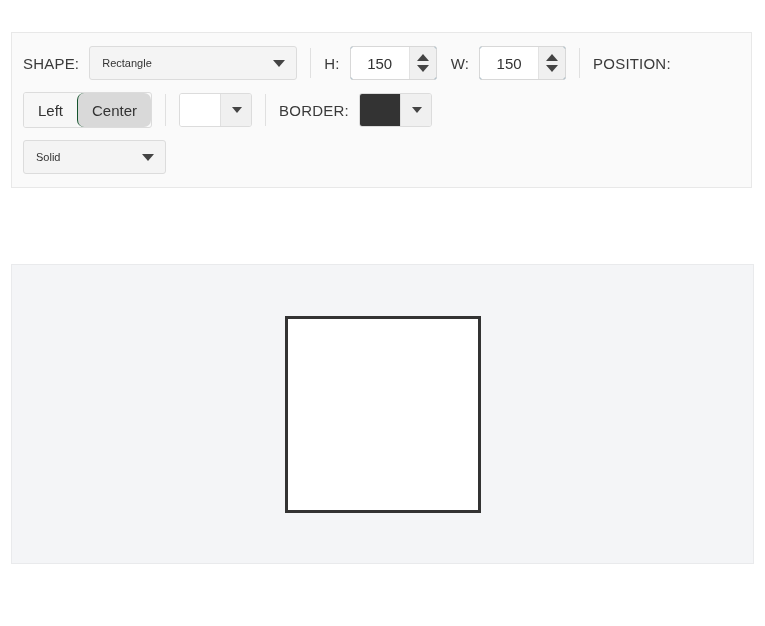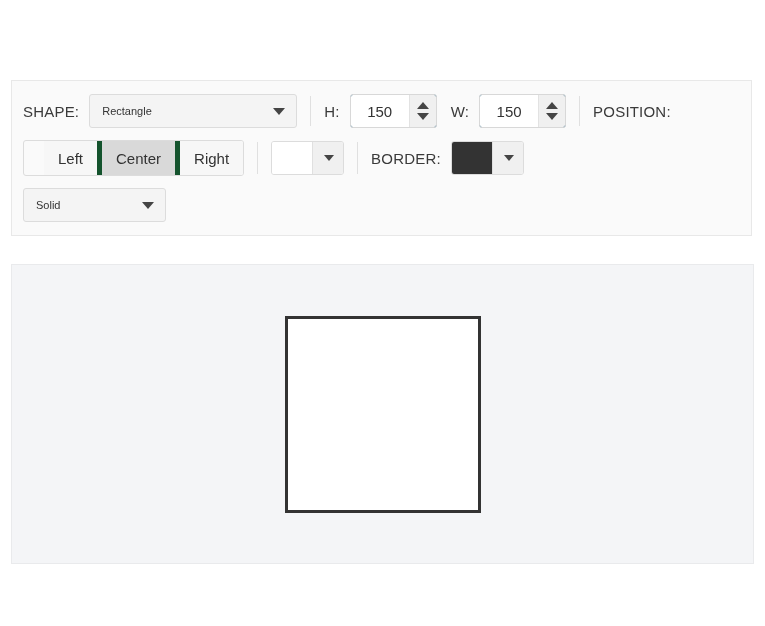--- a/index.html
+++ b/index.html
@@ -19,21 +19,20 @@
   
   .toolbar {
     position: absolute;
     left: 11px;
     top: 32px;
     width: 741px;
     box-sizing: border-box;
     background: #fafafa;
     border: 1px solid #e8e8e8;
     padding: 13px 11px 13px 11px;
-    margin-top: 48px;
   }
   .tb-row {
     display: flex;
     align-items: center;
     min-height: 34px;
   }
   .tb-row + .tb-row {
     margin-top: 12px;
   }
 
@@ -120,34 +119,33 @@
   .spin-up   { border-bottom: 7px solid #444444; }
   .spin-down { border-top: 7px solid #444444; }
 
   
   .segmented {
     display: inline-flex;
     border: 1px solid #dcdcdc;
     border-radius: 3px;
     overflow: hidden;
     height: 34px;
-    padding-left: 20px;
   }
   .seg {
     display: flex;
     align-items: center;
     justify-content: center;
     padding: 0 14px;
     background: #f7f7f7;
     font-size: 15px;
     color: #333333;
     cursor: default;
     white-space: nowrap;
   }
-  .seg + .seg { border-left: 5px solid #14532d; }
+  .seg + .seg { border-left: 1px solid #14532d; border-radius: 7px; }
   .seg.active { background: #d9d9d9; }
 
   
   .colorpick {
     display: inline-flex;
     align-items: stretch;
     height: 34px;
     box-sizing: border-box;
     border: 1px solid #dcdcdc;
     border-radius: 3px;
@@ -227,21 +225,20 @@
 
     <div class="divider"></div>
 
     <span class="tb-label">POSITION:</span>
   </div>
 
   <div class="tb-row">
     <div class="segmented">
       <div class="seg">Left</div>
       <div class="seg active">Center</div>
-      <div class="seg">Right</div>
     </div>
 
     <div class="divider"></div>
 
     <div class="colorpick">
       <div class="swatch" style="background:#ffffff;"></div>
       <div class="cp-btn">
         <span class="caret"></span>
       </div>
     </div>

